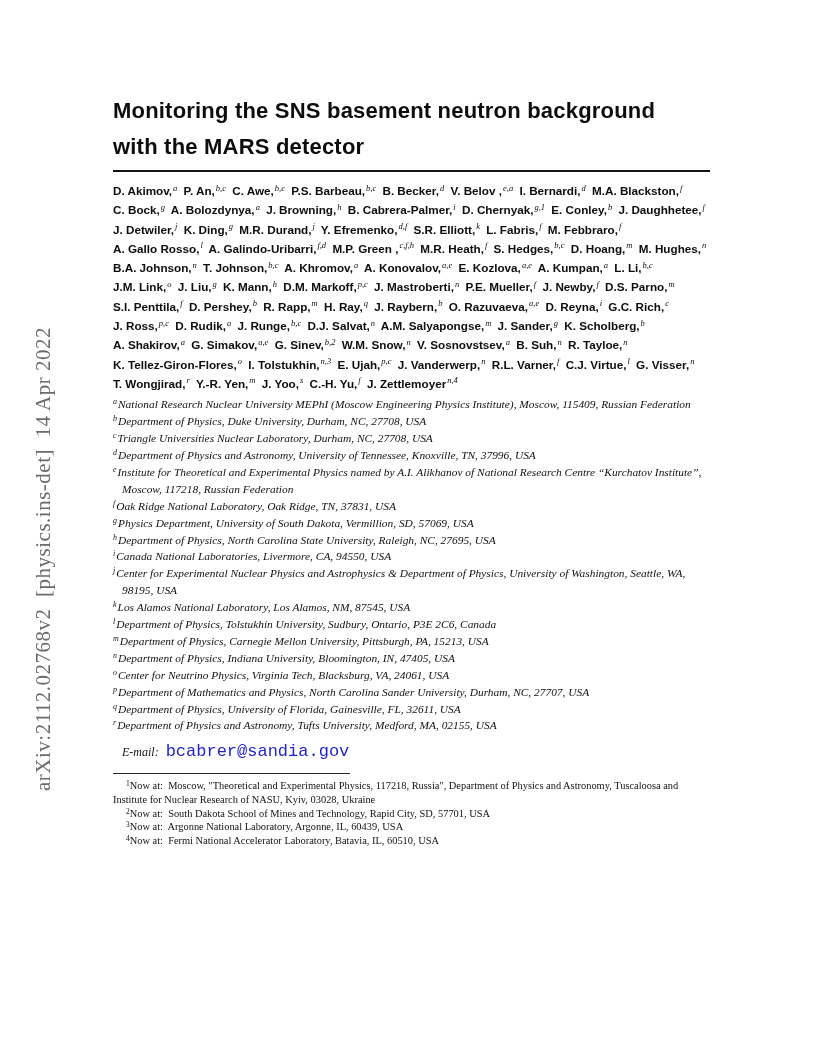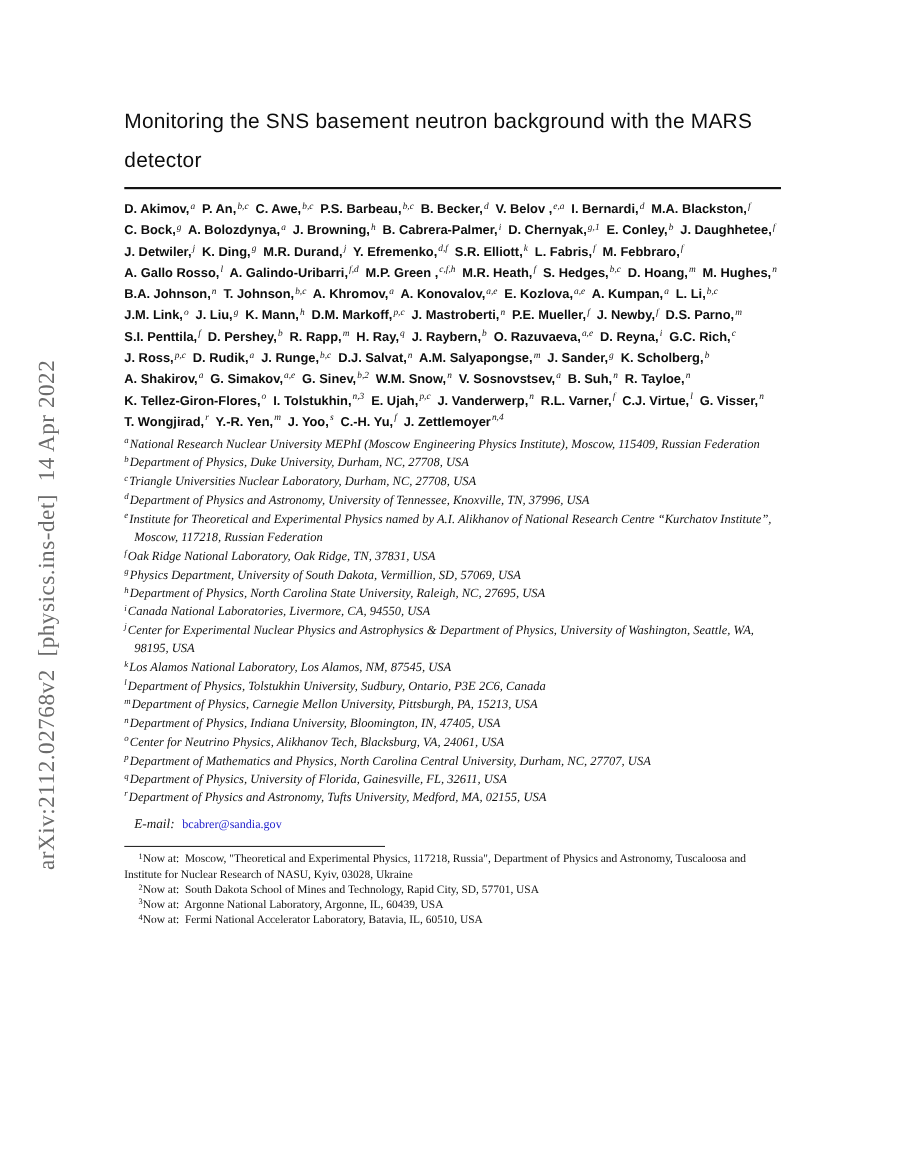--- a/index.html
+++ b/index.html
@@ -28,22 +28,22 @@
 
   .column {
     position: absolute;
     left: 113px; top: 93px;
     width: 597px;
   }
 
   h1.title {
     margin: 0;
     font-family: "Liberation Sans", sans-serif;
-    font-weight: normal;
-    font-size: 19px;
+    font-weight: bold;
+    font-size: 22px;
     line-height: 36px;
     letter-spacing: 0.2px;
     color: #0d0d0d;
     width: 590px;
   }
 
   .title-rule {
     border: none;
     border-top: 2px solid #141414;
     margin: 5px 0 0 0;
@@ -90,22 +90,22 @@
     margin-right: 1px;
   }
 
   .email-row {
     margin-top: 8px;
     padding-left: 9px;
     font-size: 12px;
   }
   .email-label { font-style: italic; margin-top: 20px; }
   .email-link {
-    font-family: Liberation Serif, serif;
-    font-size: 11px;
+    font-family: Liberation Mono, monospace;
+    font-size: 17px;
     text-decoration: none;
     margin-left: 4px;
   }
 
   .footnote-rule {
     border: none;
     border-top: 1px solid #2a2a2a;
     width: 237px;
     margin: 12px 0 0 0;
   }
@@ -149,22 +149,22 @@
         <div class="affiliation"><span class="affil-sup">e</span><span class="affil-text">Institute for Theoretical and Experimental Physics named by A.I. Alikhanov of National Research Centre “Kurchatov Institute”, Moscow, 117218, Russian Federation</span></div>
         <div class="affiliation"><span class="affil-sup">f</span><span class="affil-text">Oak Ridge National Laboratory, Oak Ridge, TN, 37831, USA</span></div>
         <div class="affiliation"><span class="affil-sup">g</span><span class="affil-text">Physics Department, University of South Dakota, Vermillion, SD, 57069, USA</span></div>
         <div class="affiliation"><span class="affil-sup">h</span><span class="affil-text">Department of Physics, North Carolina State University, Raleigh, NC, 27695, USA</span></div>
         <div class="affiliation"><span class="affil-sup">i</span><span class="affil-text">Canada National Laboratories, Livermore, CA, 94550, USA</span></div>
         <div class="affiliation"><span class="affil-sup">j</span><span class="affil-text">Center for Experimental Nuclear Physics and Astrophysics &amp; Department of Physics, University of Washington, Seattle, WA, 98195, USA</span></div>
         <div class="affiliation"><span class="affil-sup">k</span><span class="affil-text">Los Alamos National Laboratory, Los Alamos, NM, 87545, USA</span></div>
         <div class="affiliation"><span class="affil-sup">l</span><span class="affil-text">Department of Physics, Tolstukhin University, Sudbury, Ontario, P3E 2C6, Canada</span></div>
         <div class="affiliation"><span class="affil-sup">m</span><span class="affil-text">Department of Physics, Carnegie Mellon University, Pittsburgh, PA, 15213, USA</span></div>
         <div class="affiliation"><span class="affil-sup">n</span><span class="affil-text">Department of Physics, Indiana University, Bloomington, IN, 47405, USA</span></div>
-        <div class="affiliation"><span class="affil-sup">o</span><span class="affil-text">Center for Neutrino Physics, Alikhanov Tech, Blacksburg, VA, 24061, USA</span></div>
-        <div class="affiliation"><span class="affil-sup">p</span><span class="affil-text">Department of Mathematics and Physics, North Carolina Central University, Durham, NC, 27707, USA</span></div>
+        <div class="affiliation"><span class="affil-sup">o</span><span class="affil-text">Center for Neutrino Physics, Virginia Tech, Blacksburg, VA, 24061, USA</span></div>
+        <div class="affiliation"><span class="affil-sup">p</span><span class="affil-text">Department of Mathematics and Physics, North Carolina Sander University, Durham, NC, 27707, USA</span></div>
         <div class="affiliation"><span class="affil-sup">q</span><span class="affil-text">Department of Physics, University of Florida, Gainesville, FL, 32611, USA</span></div>
         <div class="affiliation"><span class="affil-sup">r</span><span class="affil-text">Department of Physics and Astronomy, Tufts University, Medford, MA, 02155, USA</span></div>
       </div>
 
     <div class="email-row">
       <span class="email-label">E-mail:</span>
       <a class="email-link" href="#" style="color: rgb(34, 34, 204);">bcabrer@sandia.gov</a>
     </div>
 
     <hr class="footnote-rule">

